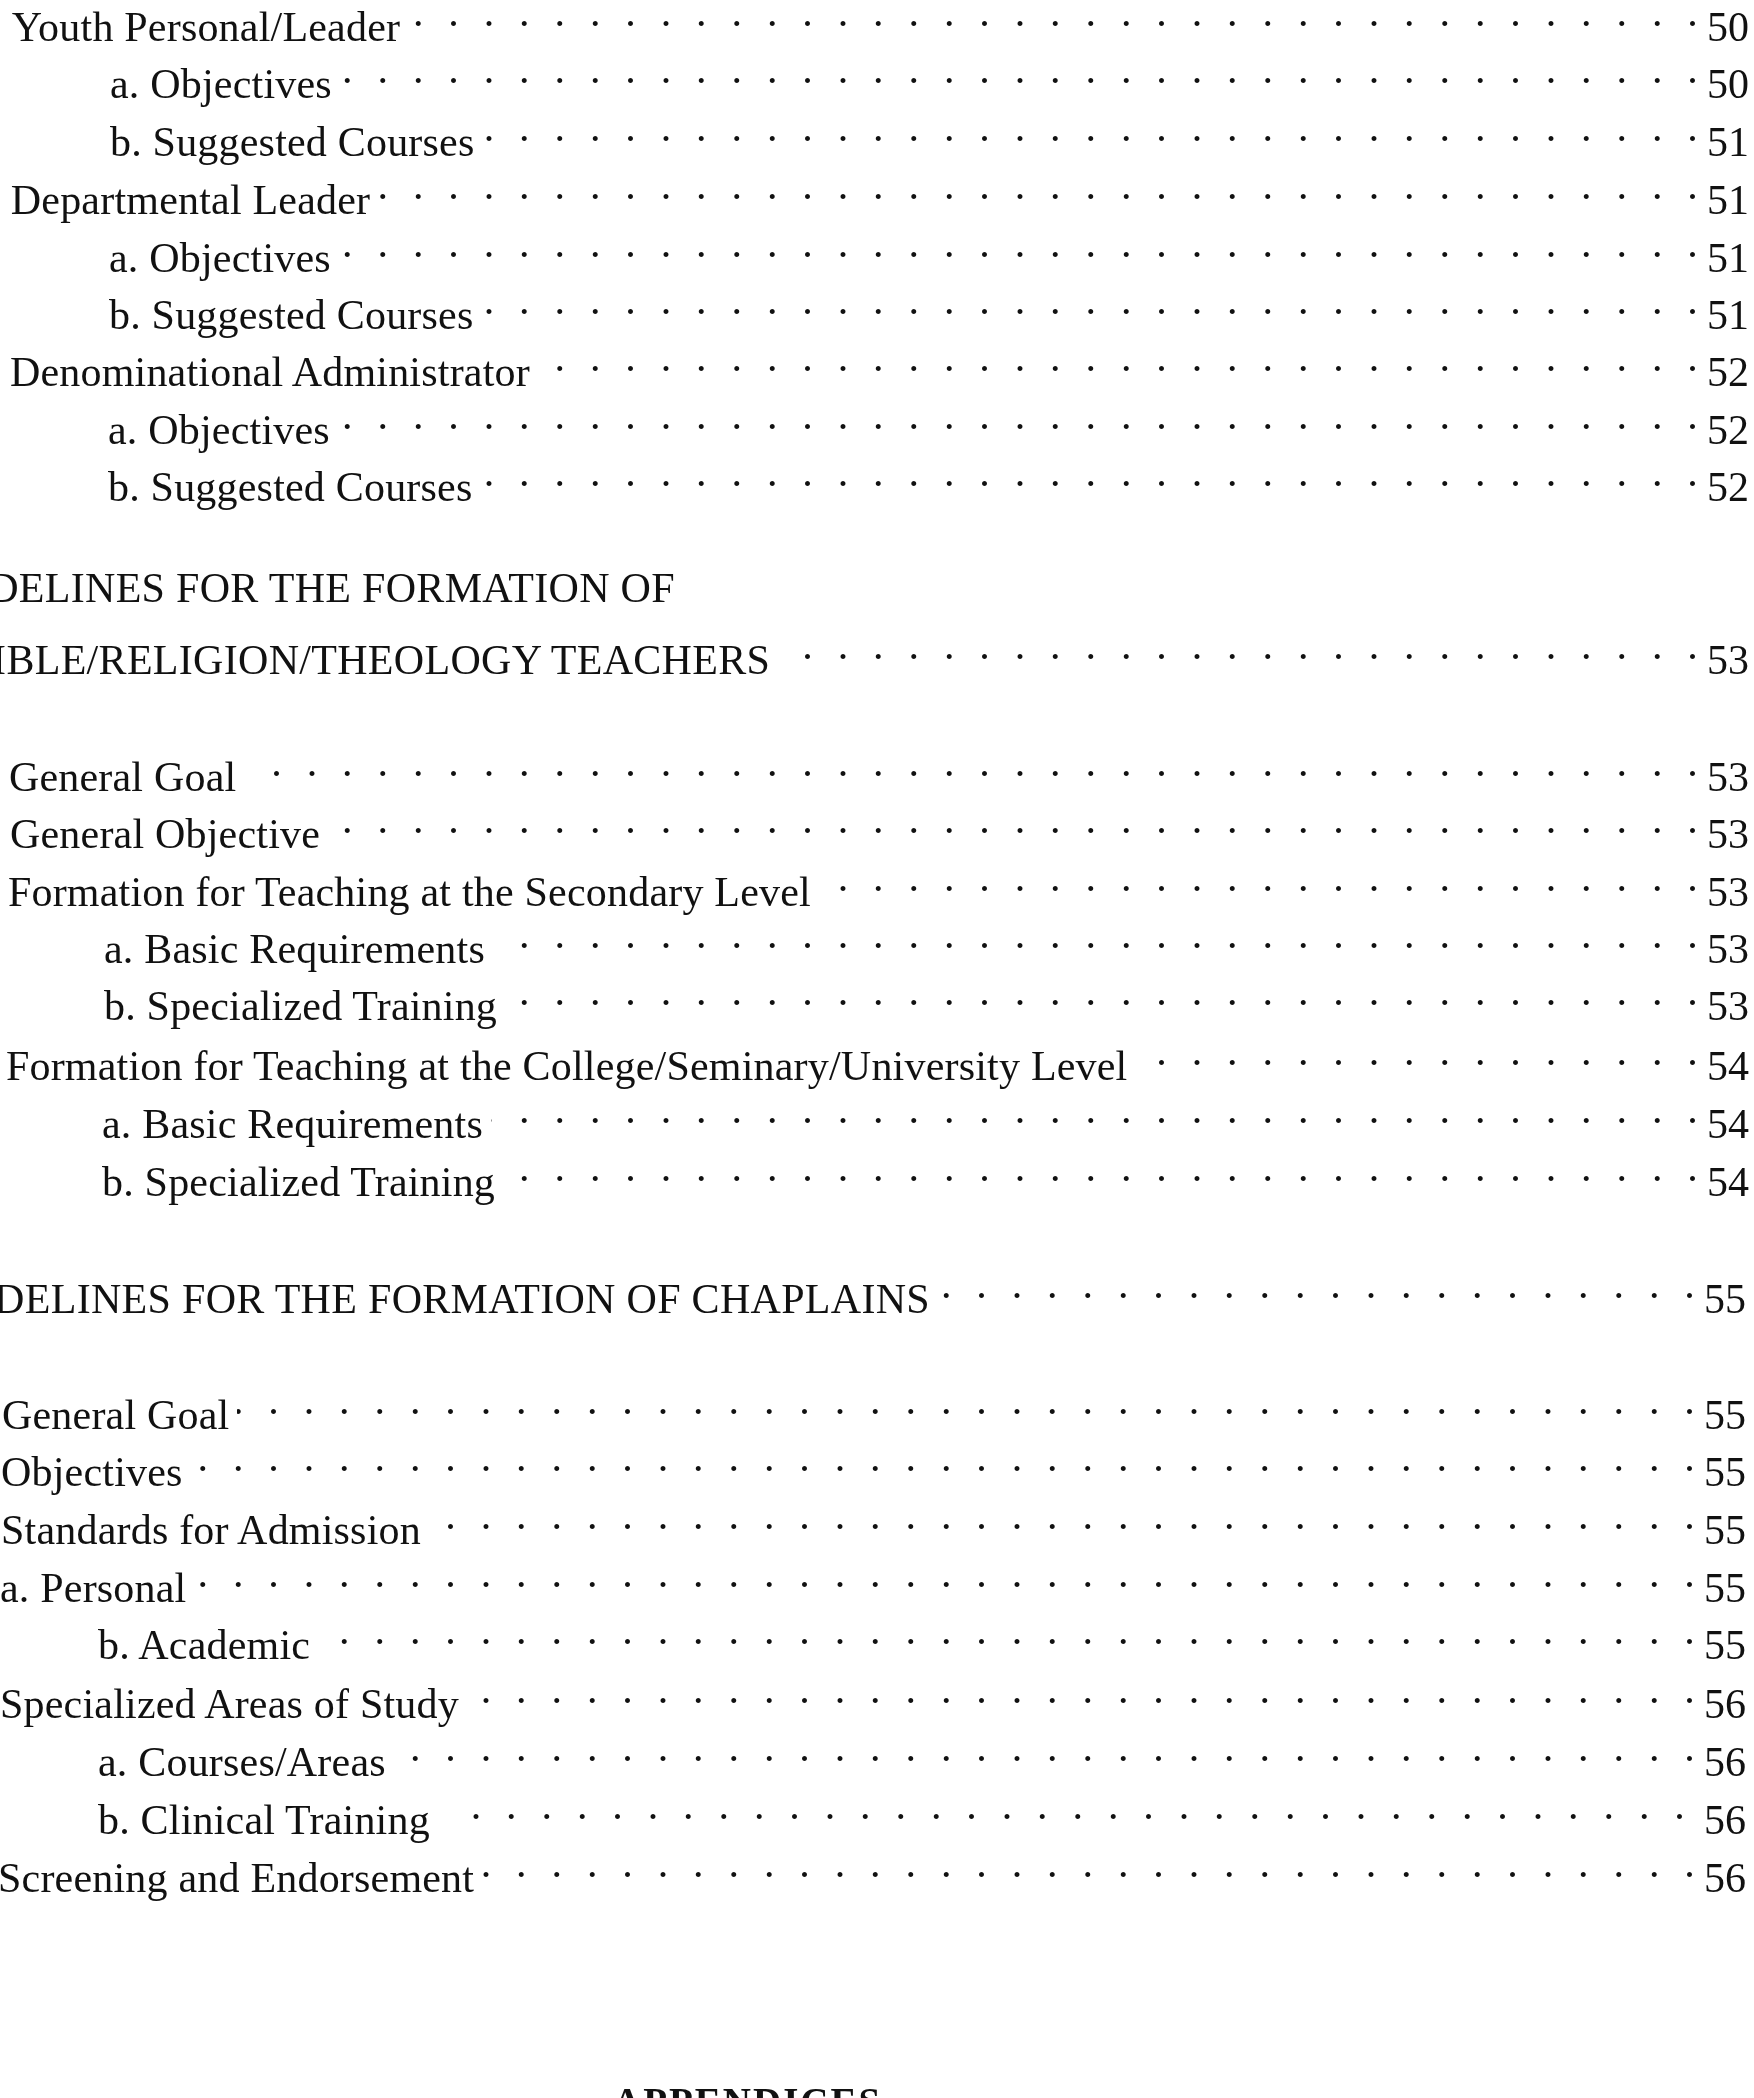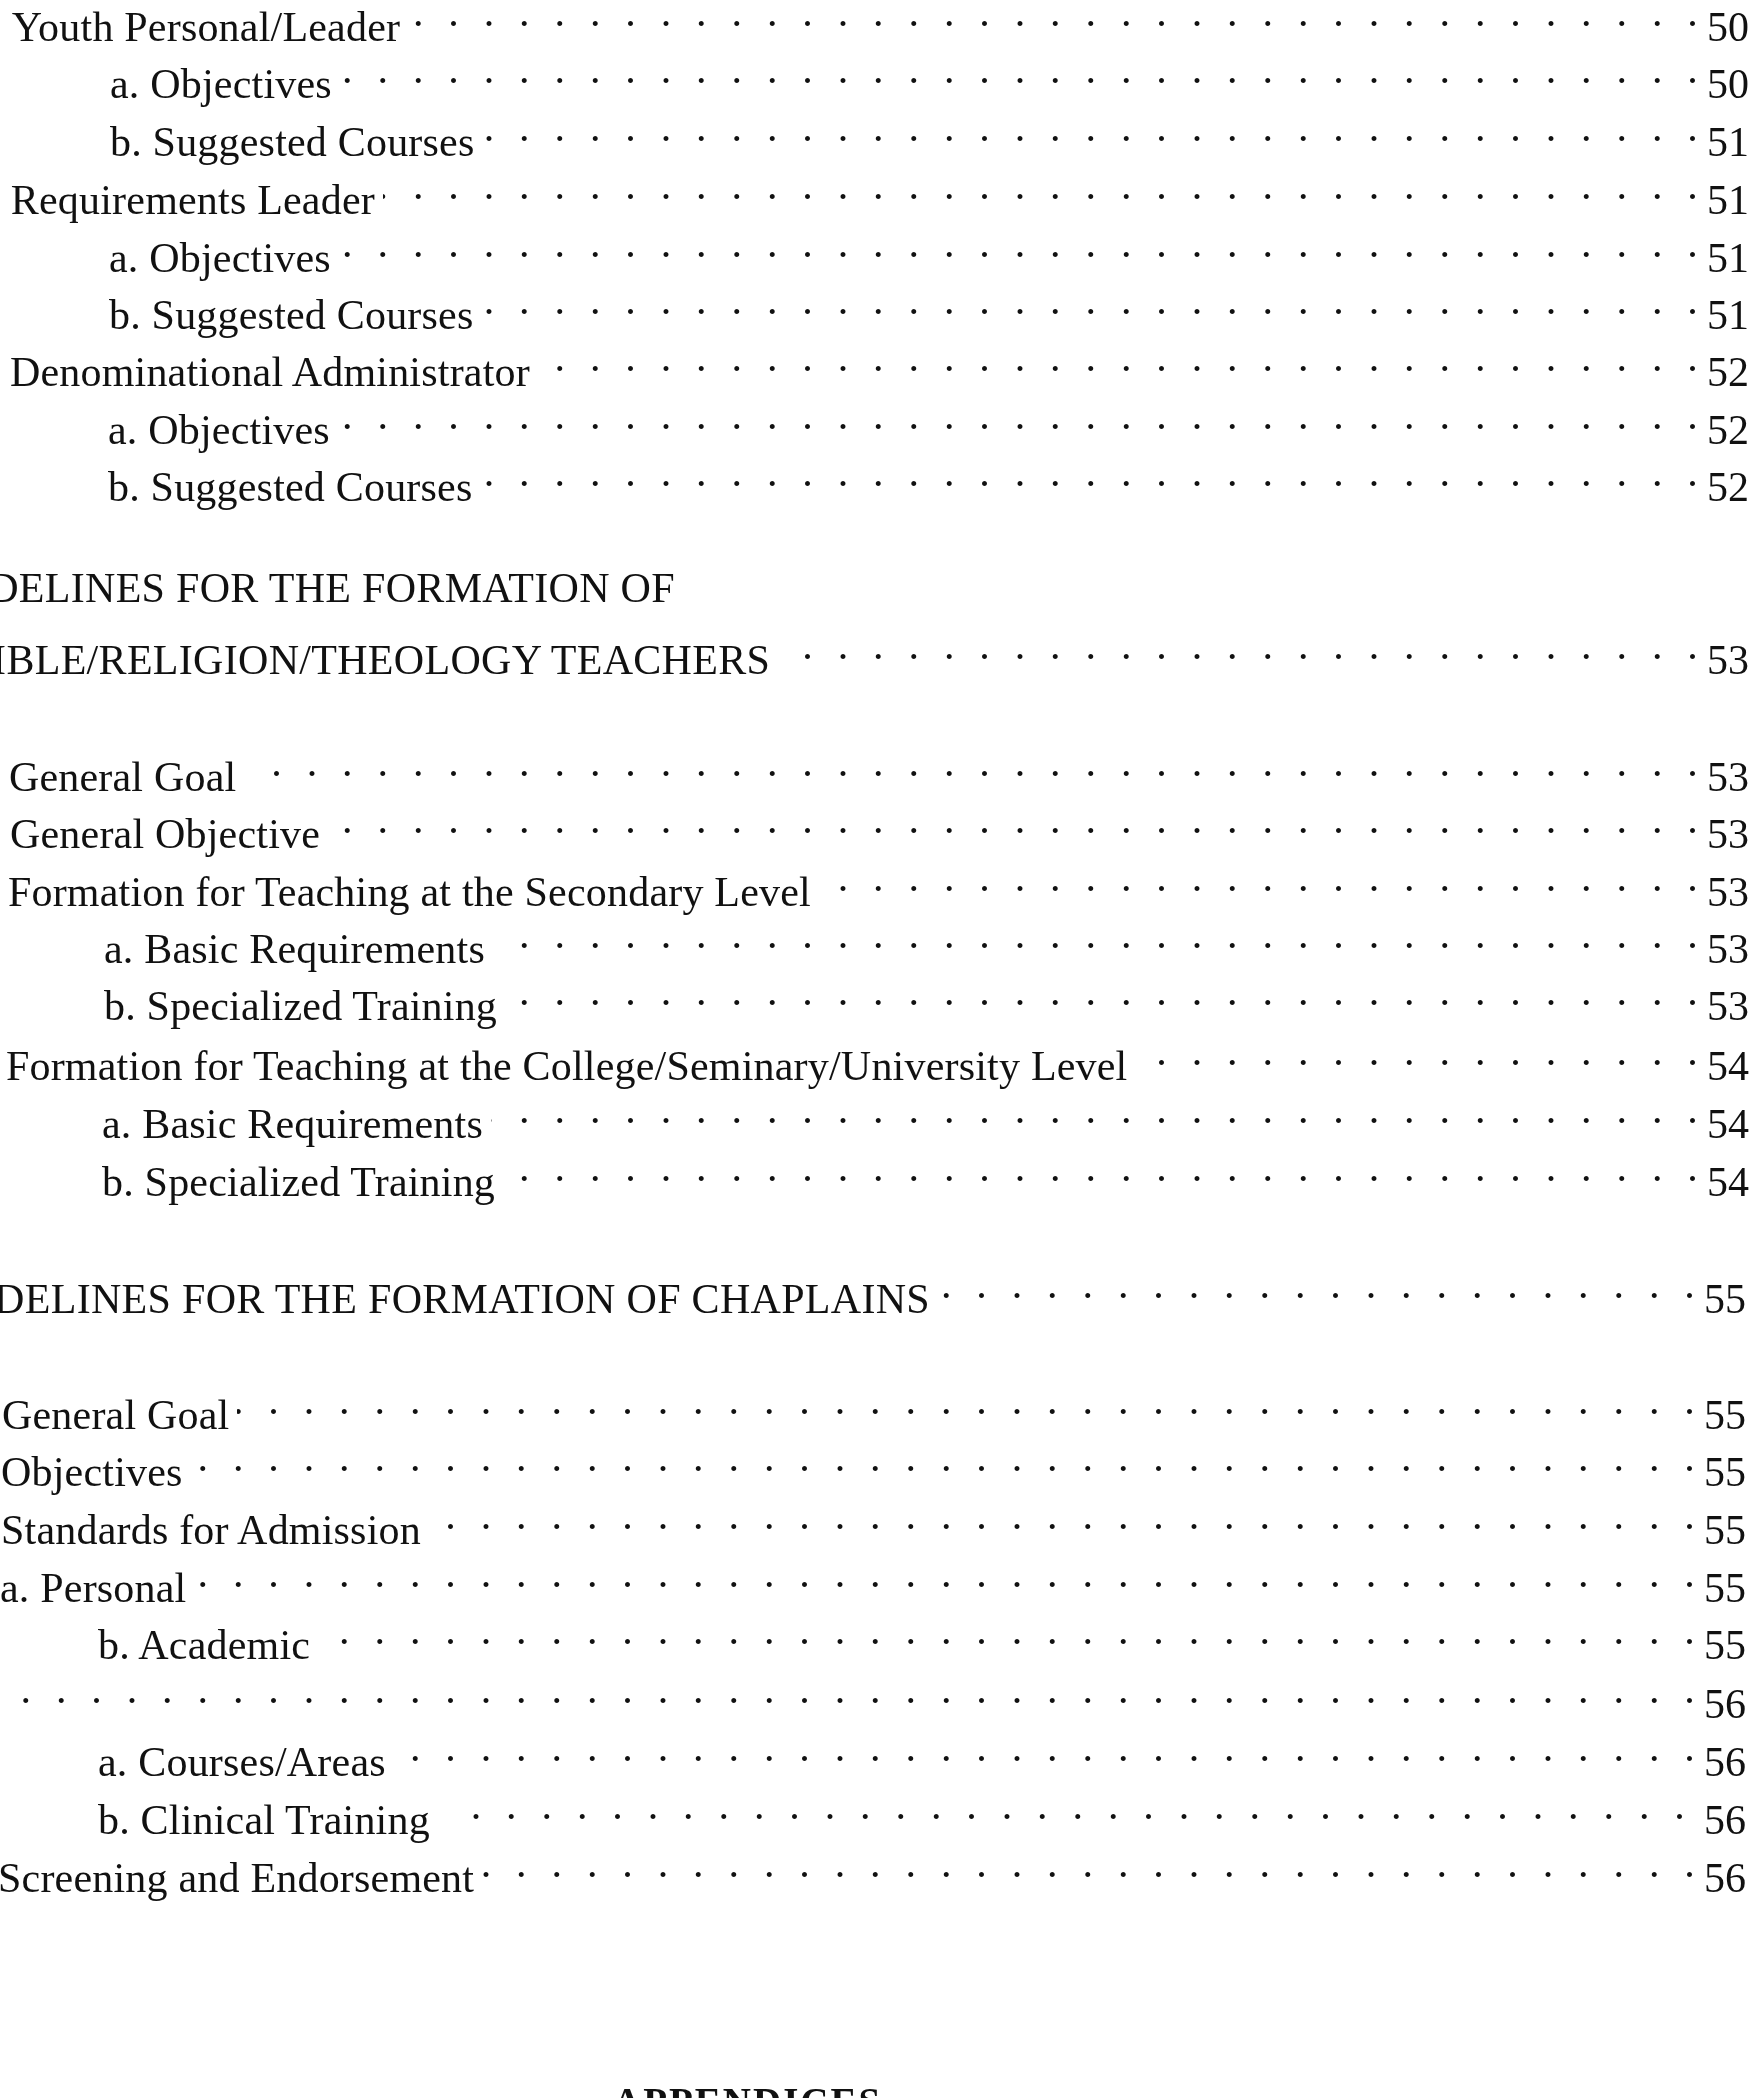--- a/index.html
+++ b/index.html
@@ -30,21 +30,21 @@
     <span class="label" style="padding-left:110px;">a. Objectives</span>
     <span class="leader"></span>
     <span class="page">50</span>
   </div>
   <div class="row" style="top:99px;">
     <span class="label" style="padding-left:110px;">b. Suggested Courses</span>
     <span class="leader"></span>
     <span class="page">51</span>
   </div>
   <div class="row" style="top:157px;">
-    <span class="label" style="padding-left:10.8px;">Requirements Leader</span>
+    <span class="label" style="padding-left:10.8px;">Departmental Leader</span>
     <span class="leader"></span>
     <span class="page">51</span>
   </div>
   <div class="row" style="top:215px;">
     <span class="label" style="padding-left:109px;">a. Objectives</span>
     <span class="leader"></span>
     <span class="page">51</span>
   </div>
   <div class="row" style="top:272px;">
     <span class="label" style="padding-left:109px;">b. Suggested Courses</span>
@@ -144,20 +144,21 @@
     <span class="label" style="">a. Personal</span>
     <span class="leader"></span>
     <span class="page">55</span>
   </div>
   <div class="row" style="top:1602px; width:1746px;">
     <span class="label" style="padding-left:98px;">b. Academic</span>
     <span class="leader"></span>
     <span class="page">55</span>
   </div>
   <div class="row" style="top:1661px; width:1746px;">
+    <span class="label" style="padding-left:0px;">Specialized Areas of Study</span>
     <span class="leader"></span>
     <span class="page">56</span>
   </div>
   <div class="row" style="top:1719px; width:1746px;">
     <span class="label" style="padding-left:98px;">a. Courses/Areas</span>
     <span class="leader"></span>
     <span class="page">56</span>
   </div>
   <div class="row" style="top:1777px; width:1746px;gap:10px;">
     <span class="label" style="padding-left:98px;">b. Clinical Training</span>

